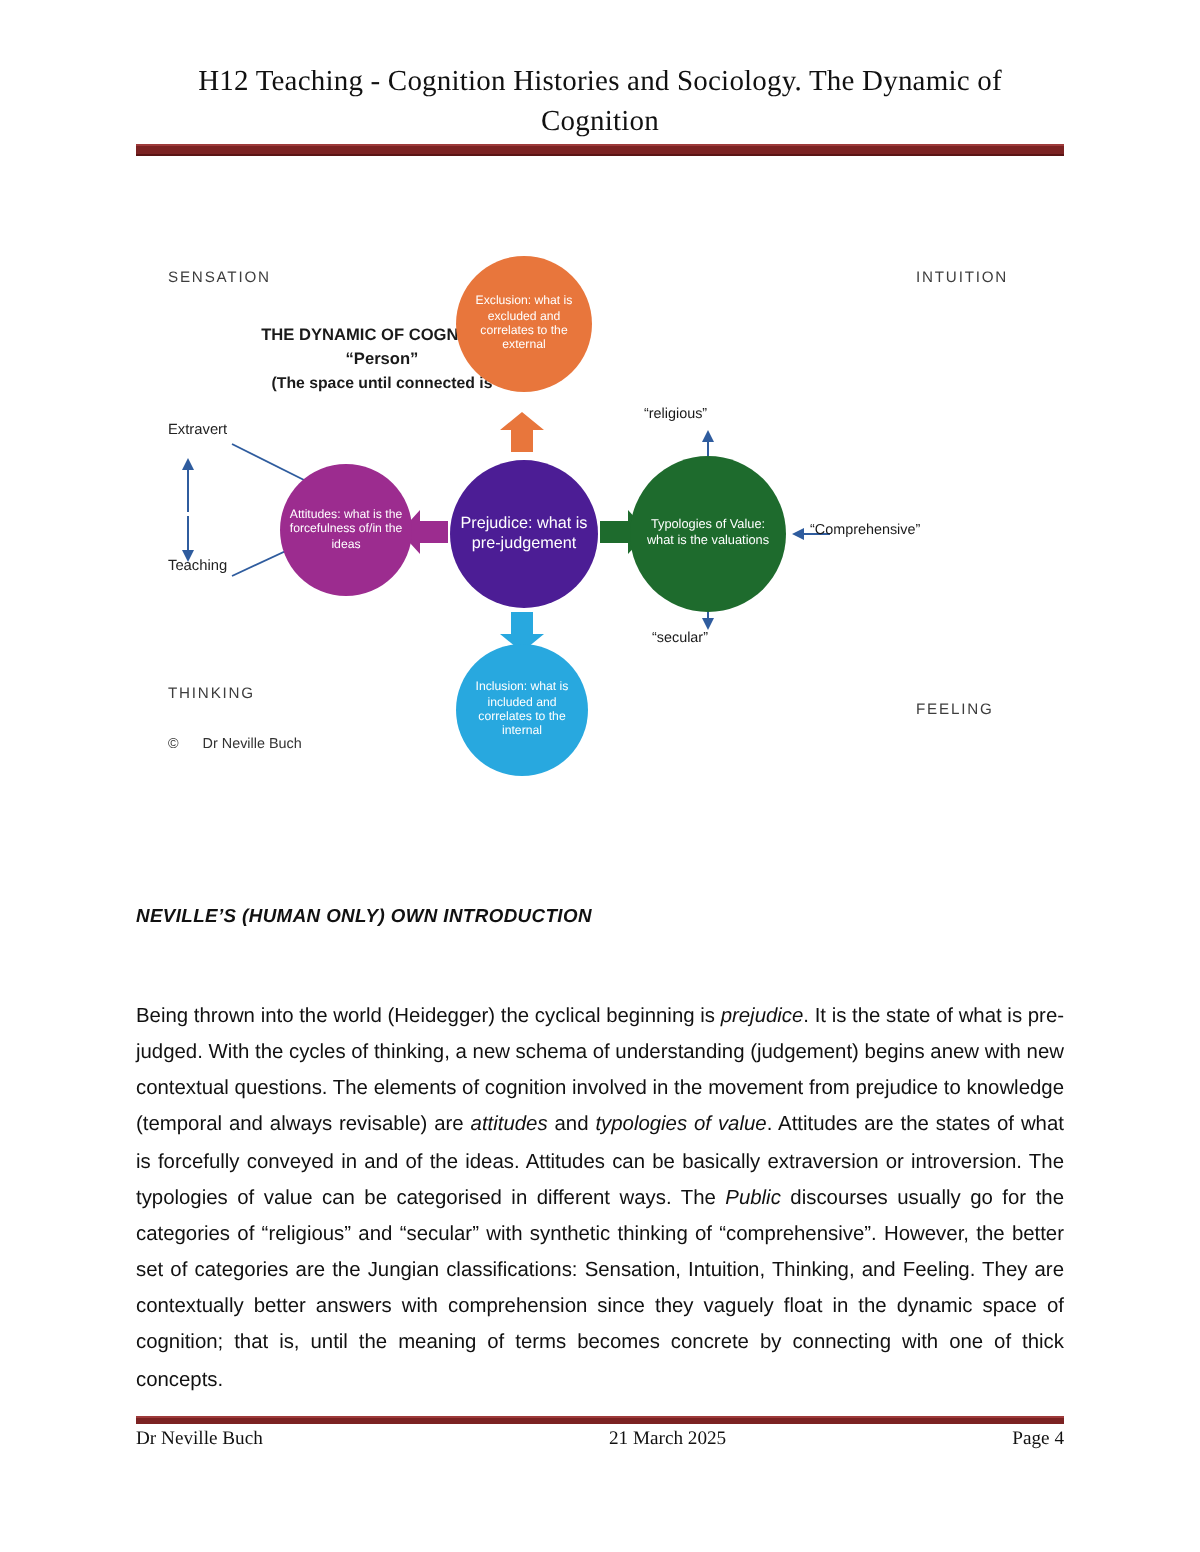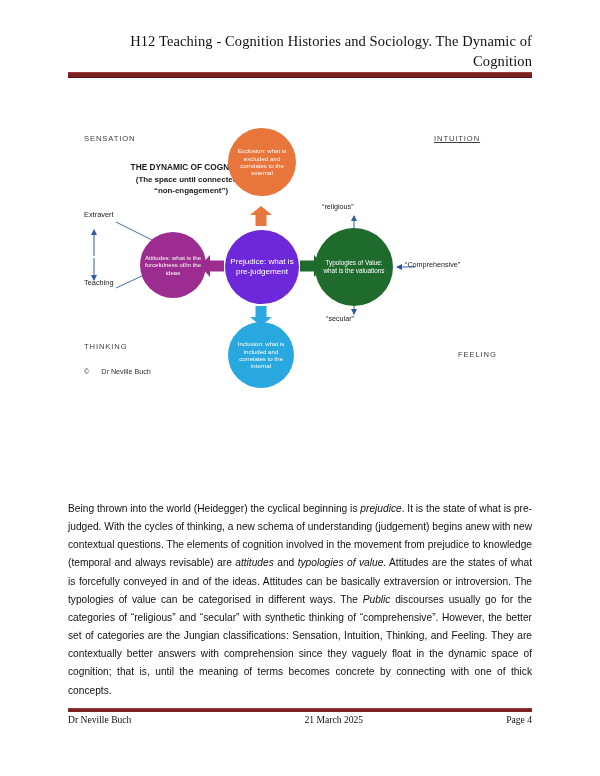--- a/index.html
+++ b/index.html
@@ -26,21 +26,21 @@
   .doc-header {
     position: absolute;
     left: 68px;
     top: 32px;
     width: 464px;
   }
   .doc-title {
     font-family: "Liberation Serif", serif;
     font-size: 14.5px;
     line-height: 1.35;
-    text-align: right;
+    text-align: center;
     color: #111111;
     letter-spacing: 0.1px;
   }
   .header-rule {
     position: absolute;
     left: 68px;
     top: 72px;
     width: 464px;
     height: 4px;
     background: #7B2222;
@@ -108,21 +108,21 @@
   }
   .node-exclusion {
     left: 168px; top: 18px;
     width: 68px; height: 68px;
     background: #E8763C;
     font-size: 6.1px;
   }
   .node-prejudice {
     left: 165px; top: 120px;
     width: 74px; height: 74px;
-    background: #6d28d9;
+    background: #4c1d95;
     font-size: 8.1px;
   }
   .node-attitudes {
     left: 80px; top: 122px;
     width: 66px; height: 66px;
     background: #9C2C8F;
     font-size: 6.1px;
   }
   .node-typologies {
     left: 255px; top: 118px;
@@ -244,28 +244,28 @@
 <div class="page">
 
   <div class="doc-header">
     <div class="doc-title">H12 Teaching -  Cognition Histories and Sociology. The Dynamic of Cognition</div>
   </div>
   <div class="header-rule"></div>
 
   <div class="diagram">
 
     <div class="diag-abs quad-label" style="left:24px; top:24px;">SENSATION</div>
-    <div class="diag-abs quad-label" style="left:374px; top:24px;text-decoration:underline;">INTUITION</div>
+    <div class="diag-abs quad-label" style="left:398px; top:24px;">INTUITION</div>
     <div class="diag-abs quad-label" style="left:24px; top:232px;">THINKING</div>
     <div class="diag-abs quad-label" style="left:398px; top:240px;">FEELING</div>
 
     <div class="caption-block">
       <div class="cb-1">THE DYNAMIC OF COGNITION</div>
+      <div class="cb-2">“Person”</div>
       <div class="cb-3">(The space until connected is</div>
-      <div class="cb-3">“non-engagement”)</div>
     </div>
 
     <div class="axis-label lbl-extravert">Extravert</div>
     <div class="axis-label lbl-introvert">Teaching</div>
 
     <svg class="diag-abs" style="left:0; top:100px;" width="200" height="110">
       <defs>
         <marker id="ah" markerWidth="6" markerHeight="6" refX="5" refY="3" orient="auto">
           <path d="M0,0 L6,3 L0,6 z" fill="#2F5C9E"></path>
         </marker>
@@ -316,20 +316,21 @@
 
     <div class="annot annot-religious">“religious”</div>
     <div class="annot annot-secular">“secular”</div>
     <div class="annot annot-comprehensive">“Comprehensive”</div>
 
     <div class="copyright">
       <span class="cmark">©</span><span>Dr Neville Buch</span>
     </div>
   </div>
 
+  <div class="section-heading">NEVILLE’S (HUMAN ONLY) OWN INTRODUCTION</div>
   <div class="body-para">Being thrown into the world (Heidegger) the cyclical beginning is <em>prejudice</em>.  It is the state of what is pre-judged. With the cycles of thinking, a new schema of understanding (judgement) begins anew with new contextual questions.  The elements of cognition involved in the movement from prejudice to knowledge (temporal and always revisable) are <em>attitudes</em> and <em>typologies of value</em>. Attitudes are the states of what is forcefully conveyed in and of the ideas. Attitudes can be basically extraversion or introversion. The typologies of value can be categorised in different ways. The <em>Public</em> discourses usually go for the categories of “religious” and “secular” with synthetic thinking of “comprehensive”. However, the better set of categories are the Jungian classifications: Sensation, Intuition, Thinking, and Feeling. They are contextually better answers with comprehension since they vaguely float in the dynamic space of cognition; that is, until the meaning of terms becomes concrete by connecting with one of thick concepts.</div>
 
   <div class="footer-rule"></div>
   <div class="footer">
     <span>Dr Neville Buch</span>
     <span class="f-mid">21 March 2025</span>
     <span>Page 4</span>
   </div>
 
 </div>

